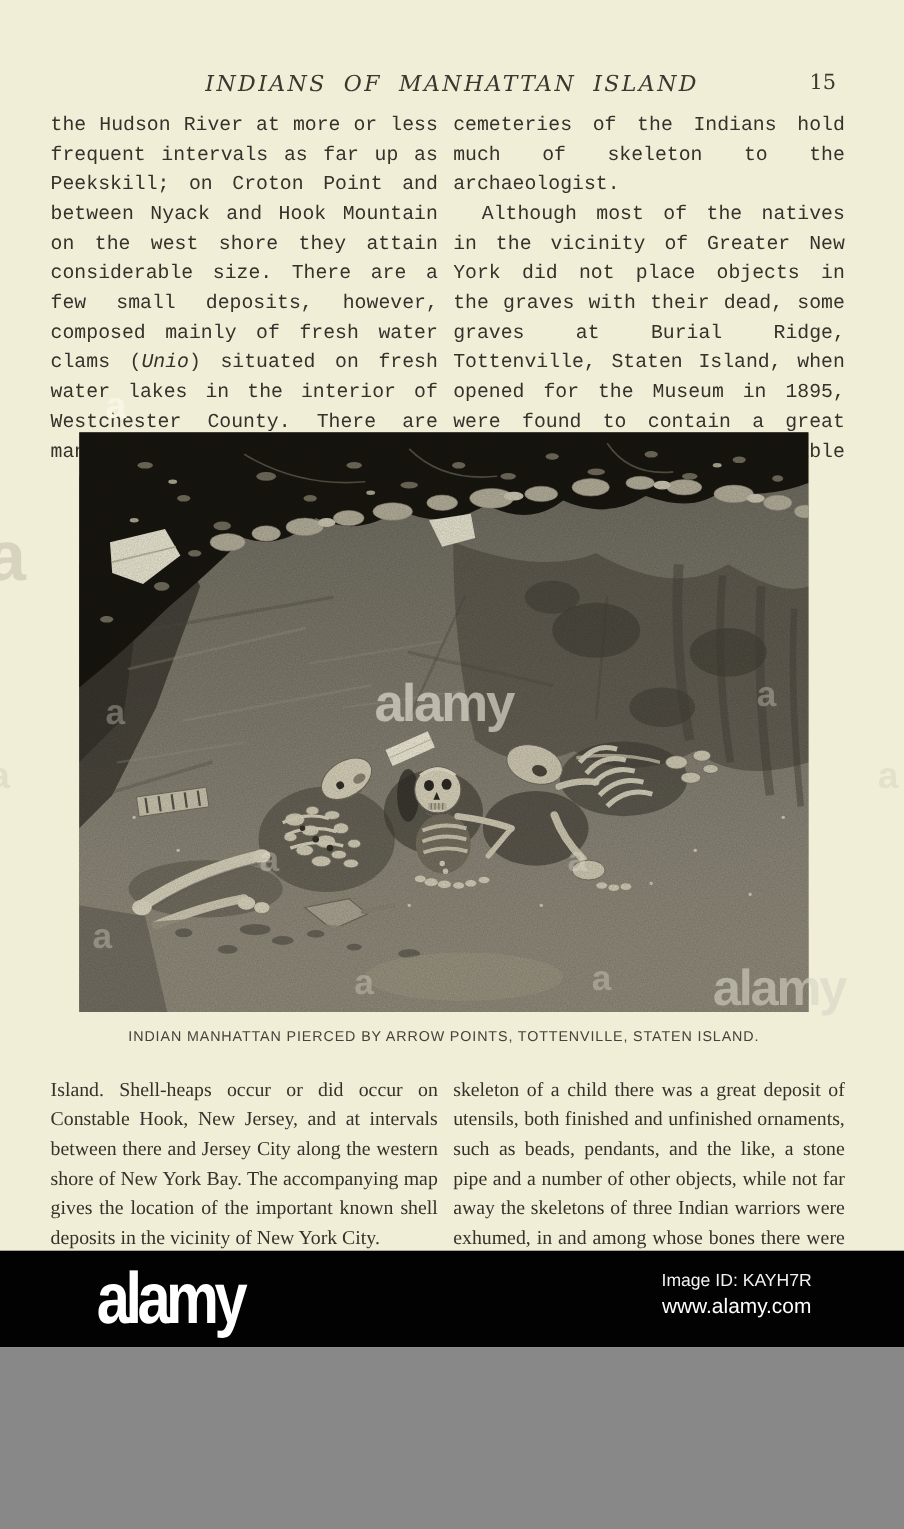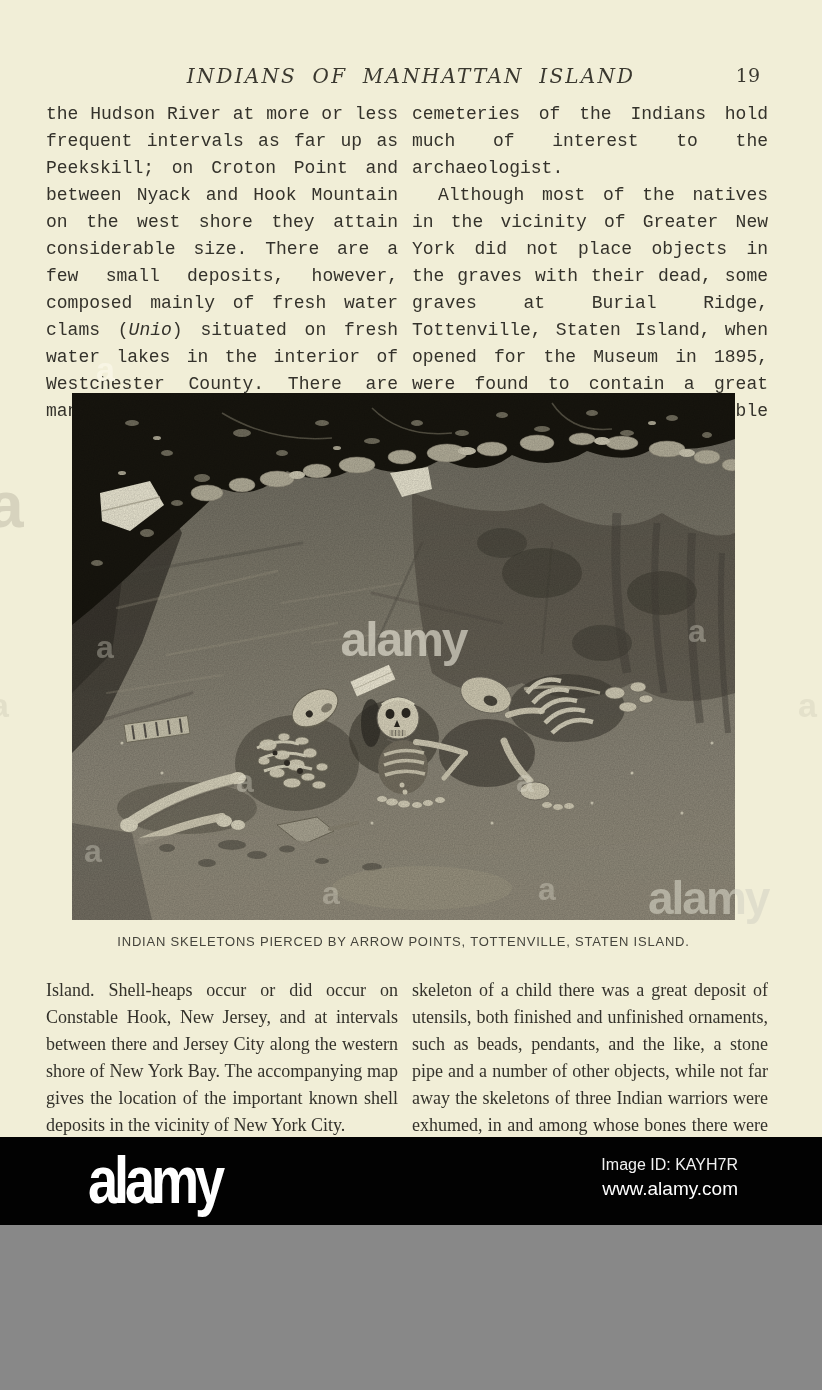--- a/index.html
+++ b/index.html
@@ -24,39 +24,39 @@
   .wm{position:absolute;font-family:"Liberation Sans",sans-serif;font-weight:bold;pointer-events:none;white-space:nowrap;}
   .wm-photo{color:rgba(235,232,218,0.62);}
   .wm-a{font-size:32px;color:rgba(228,225,210,0.34);}
   .wm-center{left:0;right:0;text-align:center;top:219px;font-size:48px;letter-spacing:-2px;}
   .wm-corner{left:576px;top:478px;font-size:46px;letter-spacing:-2px;color:rgba(214,211,196,0.6);}
   .wm-page{color:rgba(146,142,126,0.28);}
   
   .alamy-bar{position:absolute;left:0;bottom:0;width:822px;height:88px;background:#020202;}
   .alamy-logo{position:absolute;left:88px;top:50%;transform:translateY(-52%) scaleX(0.82);transform-origin:left center;
         color:#fff;font-family:"Liberation Sans",sans-serif;font-weight:bold;font-size:66px;letter-spacing:-5px;line-height:1;}
-  .bar-right{position:absolute;right:84px;top:16px;text-align:right;color:#fff;
+  .bar-right{position:absolute;right:84px;top:16px;text-align:center;color:#fff;
         font-family:"Liberation Sans",sans-serif;line-height:24px;}
   .image-id{font-size:16px;font-weight:normal;color:#f2f2f2;}
   .website{font-size:19px;font-weight:normal;}
 </style>
 </head>
 <body>
 
 <div class="page">
 
   <div class="running-head">INDIANS OF MANHATTAN ISLAND</div>
-  <div class="page-number">19</div>
+  <div class="page-number">15</div>
 
   <section class="cols upper">
     <div class="col">
         <p class="para">the Hudson River at more or less frequent intervals as far up as Peekskill; on Croton Point and between Nyack and Hook Mountain on the west shore they attain considerable size. There are a few small deposits, however, composed mainly of fresh water clams (<i>Unio</i>) situated on fresh water lakes in the interior of Westchester County. There are many shell-heaps on Staten</p>
       </div>
     <div class="col">
-        <p class="para">cemeteries of the Indians hold much of interest to the archaeologist.</p>
+        <p class="para">cemeteries of the Indians hold much of skeleton to the archaeologist.</p>
         <p class="para indent">Although most of the natives in the vicinity of Greater New York did not place objects in the graves with their dead, some graves at Burial Ridge, Tottenville, Staten Island, when opened for the Museum in 1895, were found to contain a great many interesting and valuable remains. With the</p>
       </div>
   </section>
 
   <figure class="photo">
     <svg viewBox="0 0 663 527" width="663" height="527">
       <defs>
         <linearGradient id="dirt" x1="0" y1="0" x2="0" y2="1">
           <stop offset="0" stop-color="#6b685e"></stop>
           <stop offset="0.35" stop-color="#7b7769"></stop>
@@ -302,21 +302,21 @@
     <span class="wm wm-photo wm-corner">alamy</span>
     <span class="wm wm-a" style="left:24px;top:236px;">a</span>
     <span class="wm wm-a" style="left:164px;top:370px;">a</span>
     <span class="wm wm-a" style="left:444px;top:370px;">a</span>
     <span class="wm wm-a" style="left:616px;top:220px;">a</span>
     <span class="wm wm-a" style="left:12px;top:440px;">a</span>
     <span class="wm wm-a" style="left:250px;top:482px;">a</span>
     <span class="wm wm-a" style="left:466px;top:478px;">a</span>
   </figure>
 
-  <div class="caption">INDIAN SKELETONS PIERCED BY ARROW POINTS, TOTTENVILLE, STATEN ISLAND.</div>
+  <div class="caption">INDIAN MANHATTAN PIERCED BY ARROW POINTS, TOTTENVILLE, STATEN ISLAND.</div>
 
   <section class="cols lower">
     <div class="col">
         <p class="para">Island. Shell-heaps occur or did occur on Constable Hook, New Jersey, and at intervals between there and Jersey City along the western shore of New York Bay. The accompanying map gives the location of the important known shell deposits in the vicinity of New York City.</p>
         <p class="para indent">Besides the shell-heaps, the ancient</p>
       </div>
     <div class="col">
         <p class="para">skeleton of a child there was a great deposit of utensils, both finished and unfinished ornaments, such as beads, pendants, and the like, a stone pipe and a number of other objects, while not far away the skeletons of three Indian warriors were exhumed, in and among whose bones there were found, as shown in the cases devoted to the</p>
       </div>
   </section>

